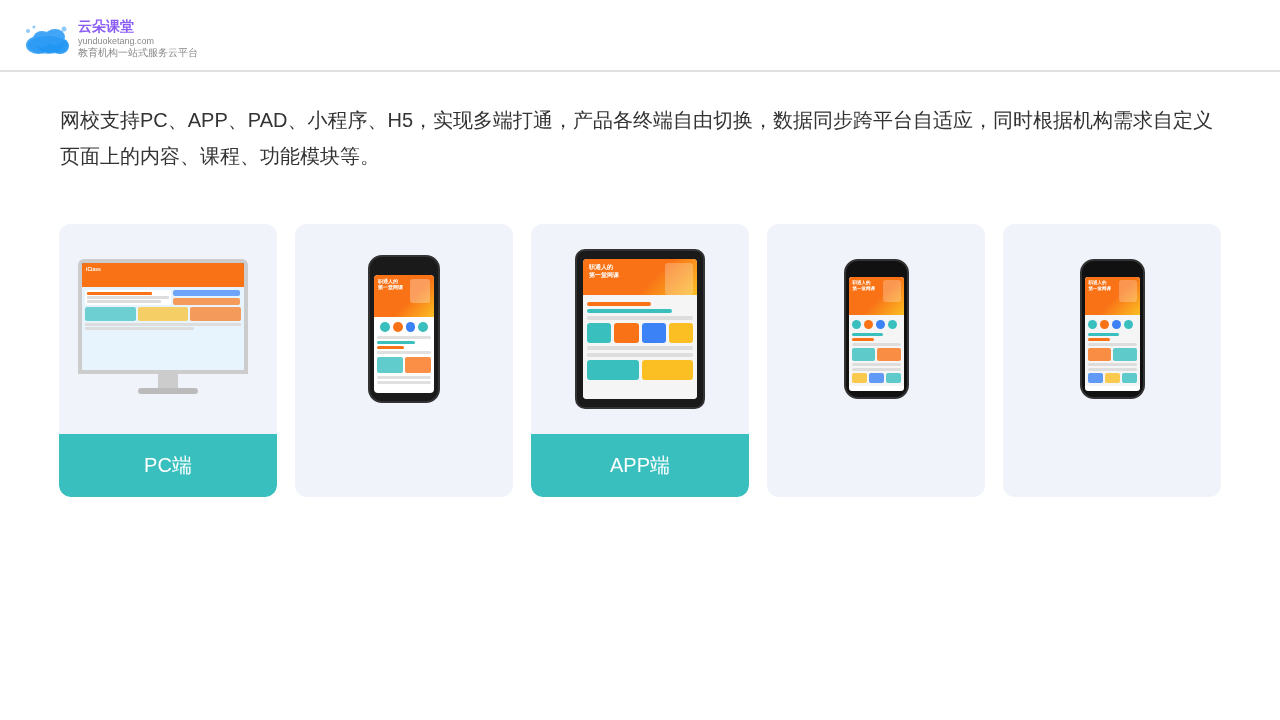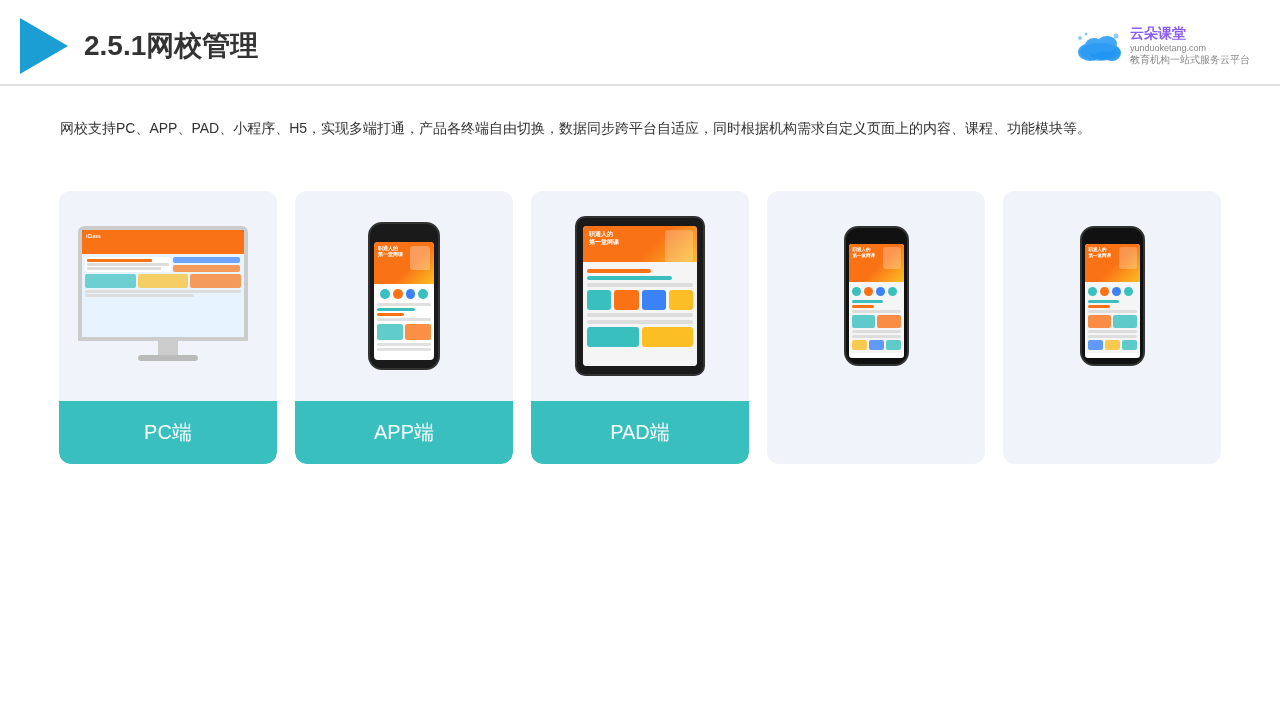--- a/index.html
+++ b/index.html
@@ -33,21 +33,21 @@
     }
     .page-title {
       font-size: 28px;
       font-weight: bold;
       color: #333;
     }
 
     
     .description {
       padding: 30px 60px 10px 60px;
-      font-size: 14px;
+      font-size: 20px;
       color: #333;
       line-height: 1.8;
     }
 
     
     .cards-container {
       display: flex;
       justify-content: center;
       gap: 18px;
       padding: 30px 40px 20px 40px;
@@ -319,24 +319,20 @@
     }
     .brand-slogan {
       font-size: 10px;
       color: #888;
     }
   </style>
 </head>
 <body>
 
 <div class="header">
-  <div class="header-left">
-    <div class="play-icon"></div>
-    <h1 class="page-title">2.5.1网校管理</h1>
-  </div>
   <div class="logo-wrapper">
     <svg class="cloud-logo" viewBox="0 0 52 32" fill="none" xmlns="http://www.w3.org/2000/svg">
       <ellipse cx="18" cy="22" rx="12" ry="9" fill="#2196F3" opacity="0.85"></ellipse>
       <ellipse cx="30" cy="20" rx="14" ry="10" fill="#2196F3"></ellipse>
       <ellipse cx="40" cy="23" rx="9" ry="8" fill="#2196F3" opacity="0.9"></ellipse>
       <ellipse cx="22" cy="16" rx="9" ry="8" fill="#42A5F5"></ellipse>
       <ellipse cx="35" cy="14" rx="10" ry="8" fill="#42A5F5"></ellipse>
 
       <ellipse cx="28" cy="22" rx="20" ry="9" fill="#2196F3" opacity="0.6"></ellipse>
 
@@ -417,21 +413,20 @@
             <div style="display:flex;gap:2px;margin-top:3px;">
               <div style="flex:1;height:16px;background:#3abfbf;border-radius:2px;opacity:0.8;"></div>
               <div style="flex:1;height:16px;background:#f97316;border-radius:2px;opacity:0.8;"></div>
             </div>
             <div class="phone-body-line" style="margin-top:3px;"></div>
             <div class="phone-body-line"></div>
           </div>
         </div>
       </div>
     </div>
-    <div class="card-label">APP端</div>
   </div>
 
   <div class="card">
     <div class="card-image-area">
       <div class="tablet-mockup">
         <div class="tablet-screen">
           <div class="tablet-header">
             <div style="position:absolute;top:5px;left:6px;font-size:6px;color:#fff;font-weight:bold;line-height:1.3;">职通人的<br>第一堂网课</div>
             <div style="position:absolute;top:4px;right:4px;width:28px;height:32px;background:rgba(255,255,255,0.25);border-radius:3px;"></div>
           </div>
@@ -448,21 +443,21 @@
             <div class="tablet-line" style="margin-top:3px;"></div>
             <div class="tablet-line"></div>
             <div class="tablet-card-row">
               <div class="tablet-card"></div>
               <div class="tablet-card yellow"></div>
             </div>
           </div>
         </div>
       </div>
     </div>
-    <div class="card-label">PAD端</div>
+    <div class="card-label">APP端</div>
   </div>
 
   <div class="card">
     <div class="card-image-area">
       <div class="mini-phone">
         <div class="mini-phone-notch"></div>
         <div class="mini-phone-screen">
           <div class="mini-phone-header">
             <div style="position:absolute;top:3px;left:4px;font-size:4.5px;color:#fff;font-weight:bold;line-height:1.3;">职通人的<br>第一堂网课</div>
           </div>

